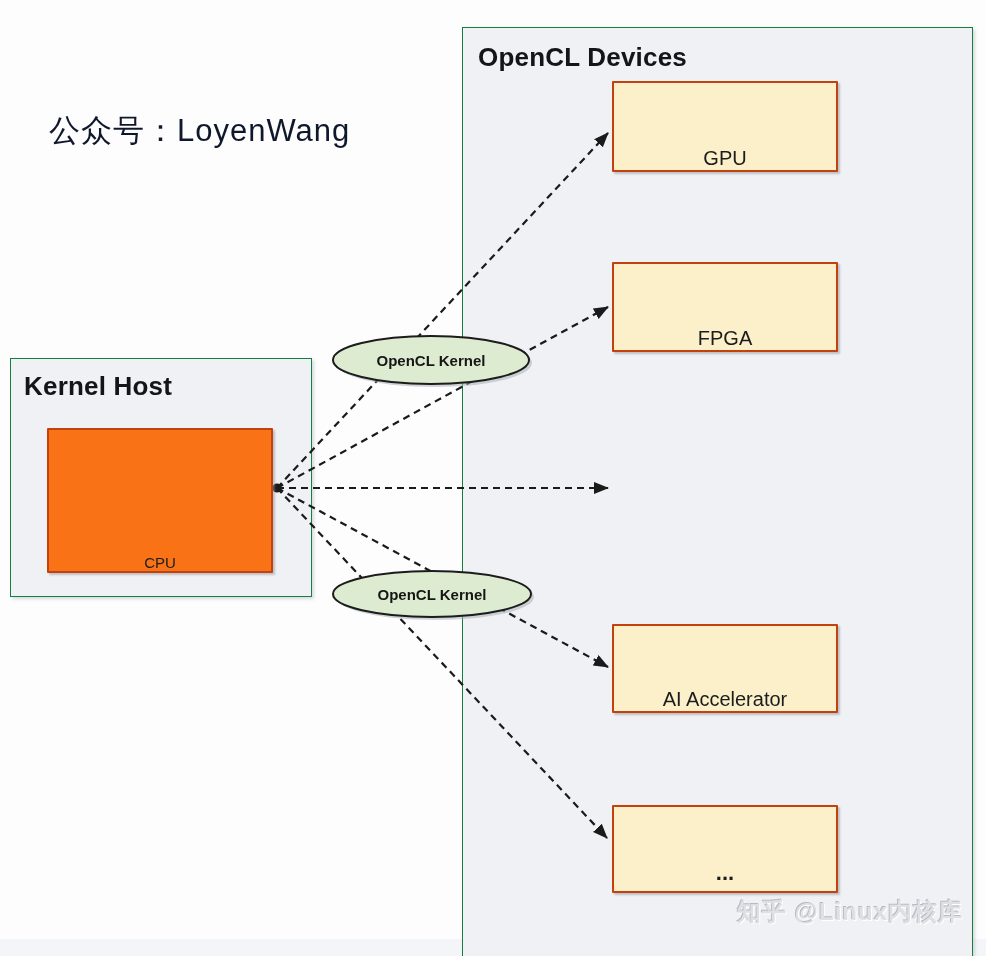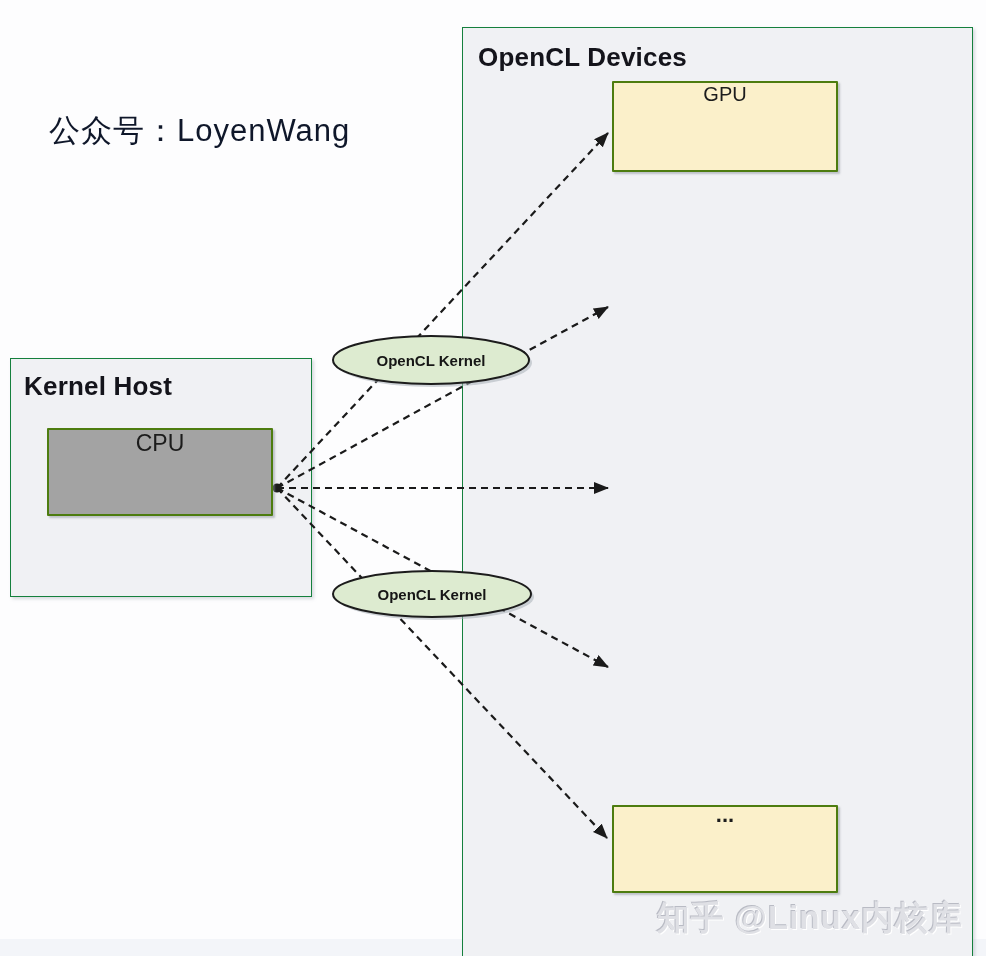--- a/index.html
+++ b/index.html
@@ -26,42 +26,42 @@
     letter-spacing:0.2px;white-space:nowrap;
   }
   .host-title{left:13px;top:12px;}
   .devices-title{left:15px;top:14px;}
   .byline{
     position:absolute;left:49px;top:110px;font-size:31px;color:#0f172a;
     letter-spacing:1px;white-space:nowrap;
   }
   .node{
     position:absolute;box-sizing:border-box;
-    border:2px solid #4d7c0f;border-radius:1px;
-    display:flex;align-items:flex-start;justify-content:center;
+    border:2px solid #c2410c;border-radius:1px;
+    display:flex;align-items:flex-end;justify-content:center;
     font-size:20px;color:#1c1c1c;
     box-shadow:2px 2px 2px rgba(140,145,155,0.5);
     z-index:3;
   }
-  .cpu{left:47px;top:428px;width:226px;height:88px;background:#a3a3a3;font-size:23px;}
+  .cpu{left:47px;top:428px;width:226px;height:145px;background:#f97316;font-size:15px;}
   .dev{left:612px;width:226px;background:#fbf0ca;}
   .dev0{top:81px;height:91px;}
   .dev1{top:262px;height:90px;}
   .dev2{top:443px;height:90px;}
   .dev3{top:624px;height:89px;}
   .dev4{top:805px;height:88px;font-weight:700;font-size:22px;}
   .dev4 .lbl{transform:translateY(-5px);}
   .wires{position:absolute;left:0;top:0;width:986px;height:956px;z-index:2;pointer-events:none;}
   .kernel-text{
     font-family:"Liberation Sans", sans-serif;
     font-size:15px;font-weight:600;fill:#161616;
   }
   .watermark{
     position:absolute;right:23px;top:896px;
-    font-size:33px;font-weight:700;letter-spacing:1px;white-space:nowrap;
+    font-size:24px;font-weight:700;letter-spacing:1px;white-space:nowrap;
     color:#dfe0e5;
     text-shadow:-1px -1px 0 #b9bbc4, 1px 1px 0 #ffffff;
     z-index:4;
   }
 </style>
 </head>
 <body>
 
 <div class="canvas">
 
@@ -105,19 +105,25 @@
     </g>
   </svg>
 
   <div class="node cpu">
     <span class="lbl">CPU</span>
   </div>
 
   <div class="node dev dev0">
     <span class="lbl">GPU</span>
   </div>
+  <div class="node dev dev1">
+    <span class="lbl">FPGA</span>
+  </div>
+  <div class="node dev dev3">
+    <span class="lbl">AI Accelerator</span>
+  </div>
   <div class="node dev dev4">
     <span class="lbl">...</span>
   </div>
 
   <div class="watermark">知乎 @Linux内核库</div>
 
 </div>
 
 </body></html>

